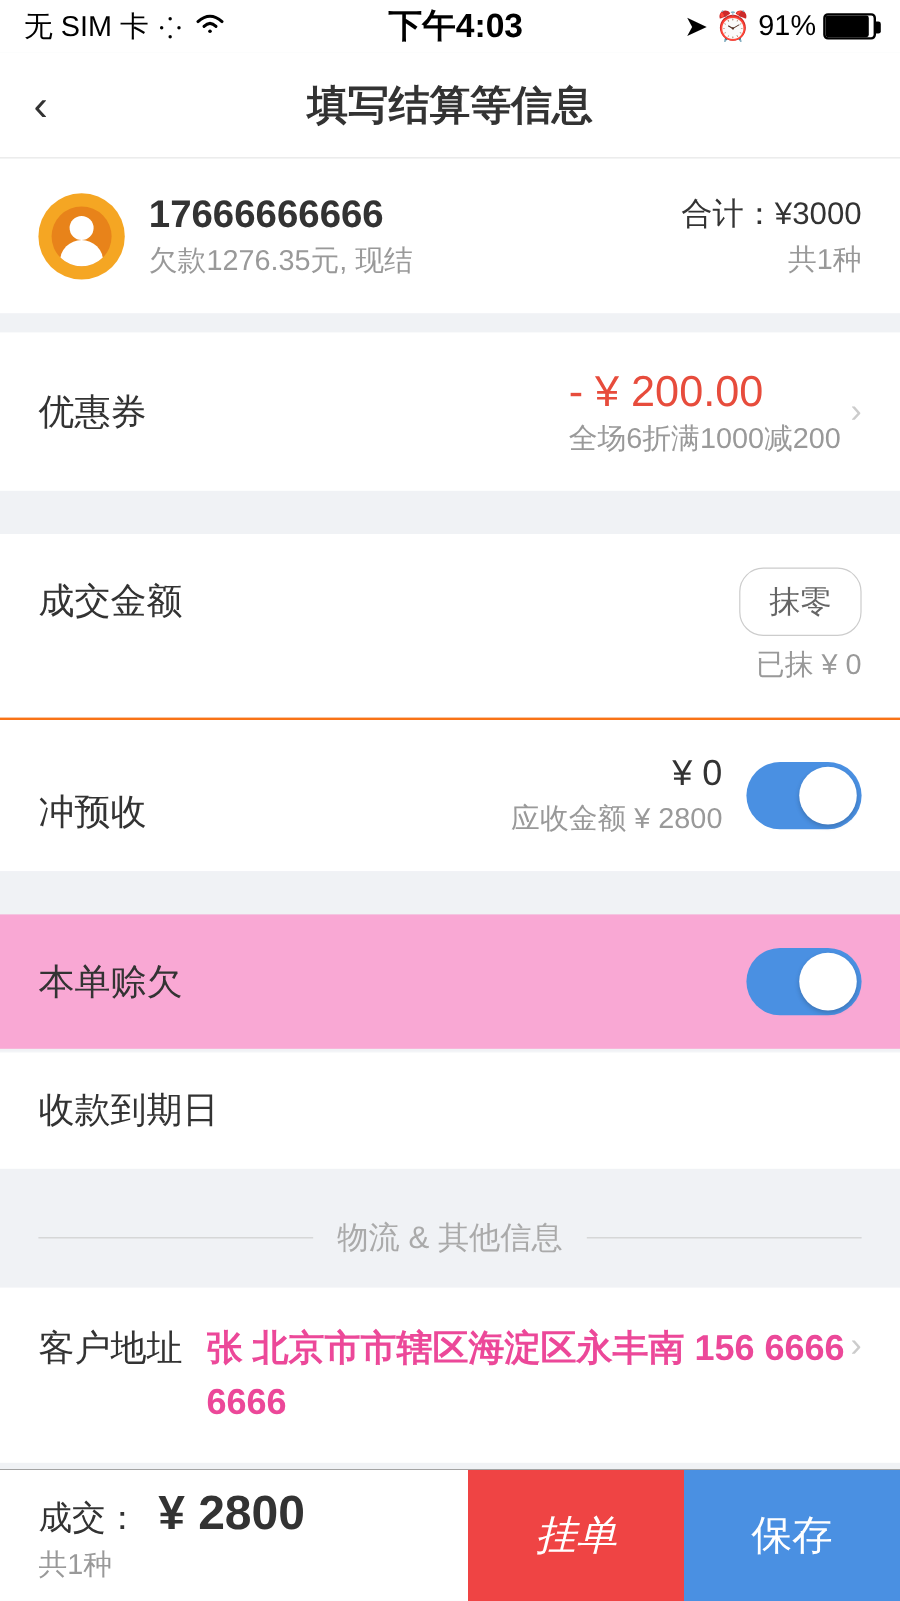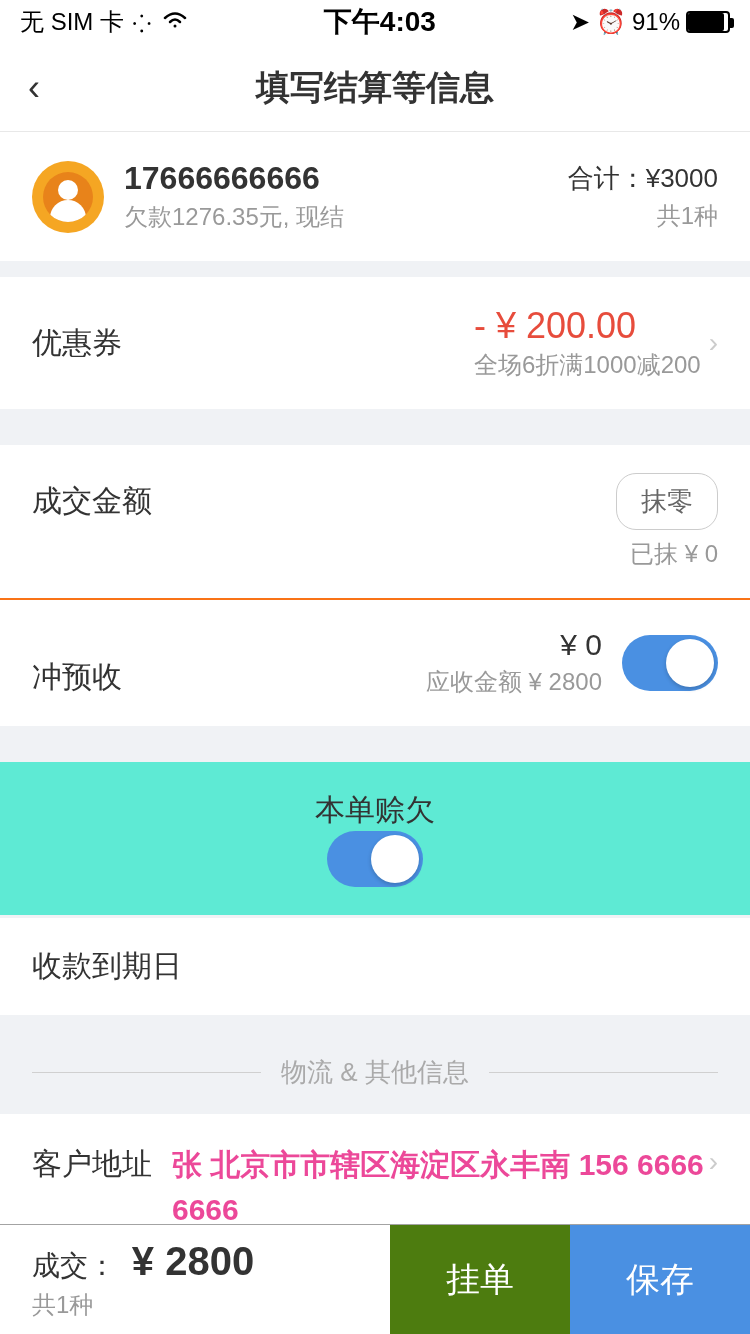--- a/index.html
+++ b/index.html
@@ -199,27 +199,26 @@
       right: 4px;
       width: 48px;
       height: 48px;
       border-radius: 50%;
       background: #fff;
       box-shadow: 0 2px 4px rgba(0,0,0,0.2);
     }
 
     
     .debt-section {
-      background: #5eead4;
+      background: #f9a8d4;
       padding: 28px 32px;
       display: flex;
       align-items: center;
       justify-content: space-between;
       margin-top: 16px;
-      flex-direction: column;
     }
     .debt-label { font-size: 30px; color: #333; }
 
     
     .due-date-section {
       background: #fff;
       padding: 28px 32px;
       margin-top: 2px;
       border-top: 1px solid #f0f2f5;
     }
@@ -282,21 +281,21 @@
       width: 180px;
       font-size: 34px;
       font-weight: 500;
       border: none;
       cursor: pointer;
       color: #fff;
       display: flex;
       align-items: center;
       justify-content: center;
     }
-    .btn-pending { background: #4d7c0f; }
+    .btn-pending { background: #ef4444; font-style: italic; }
     .btn-save { background: #4a90e2; }
     .battery { 
       width: 44px; height: 22px; border: 2px solid #000; border-radius: 4px; position: relative; display: inline-block;
     }
     .battery::after { content: ''; position: absolute; right: -6px; top: 5px; width: 4px; height: 10px; background: #000; border-radius: 0 2px 2px 0; }
     .battery-fill { height: 100%; width: 91%; background: #000; border-radius: 2px; }
   </style>
 </head>
 <body>
 

